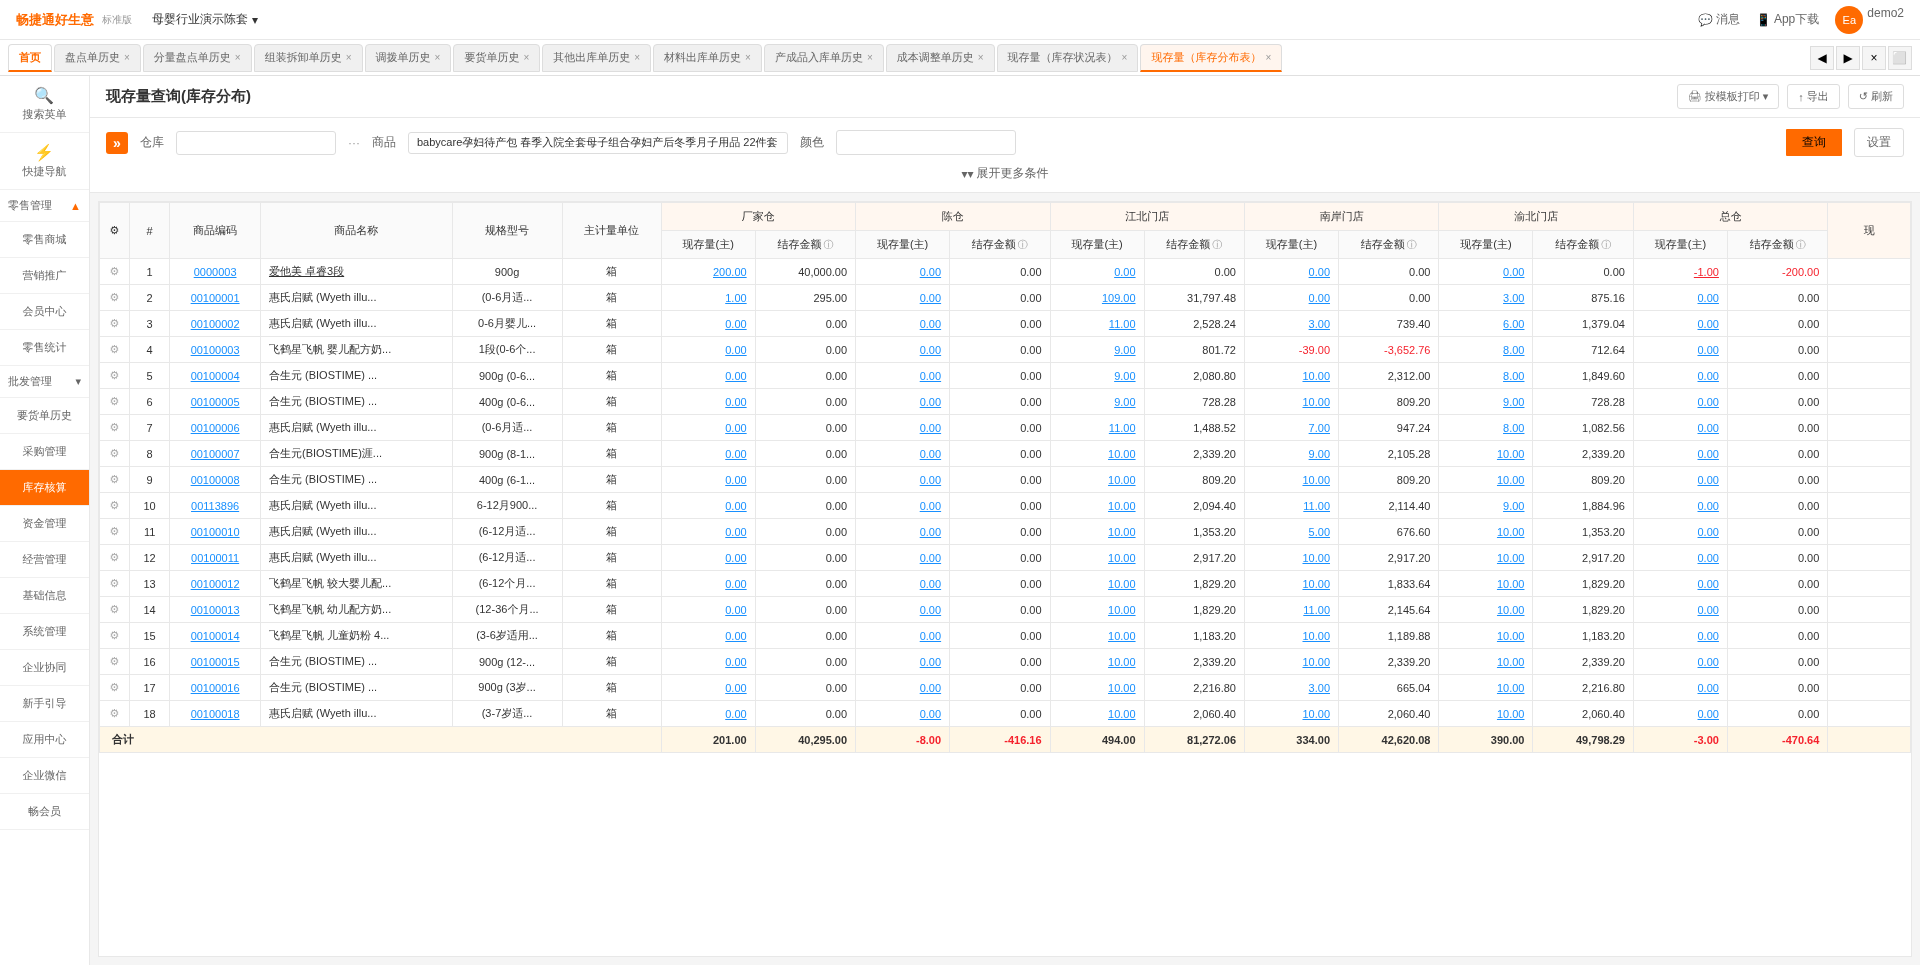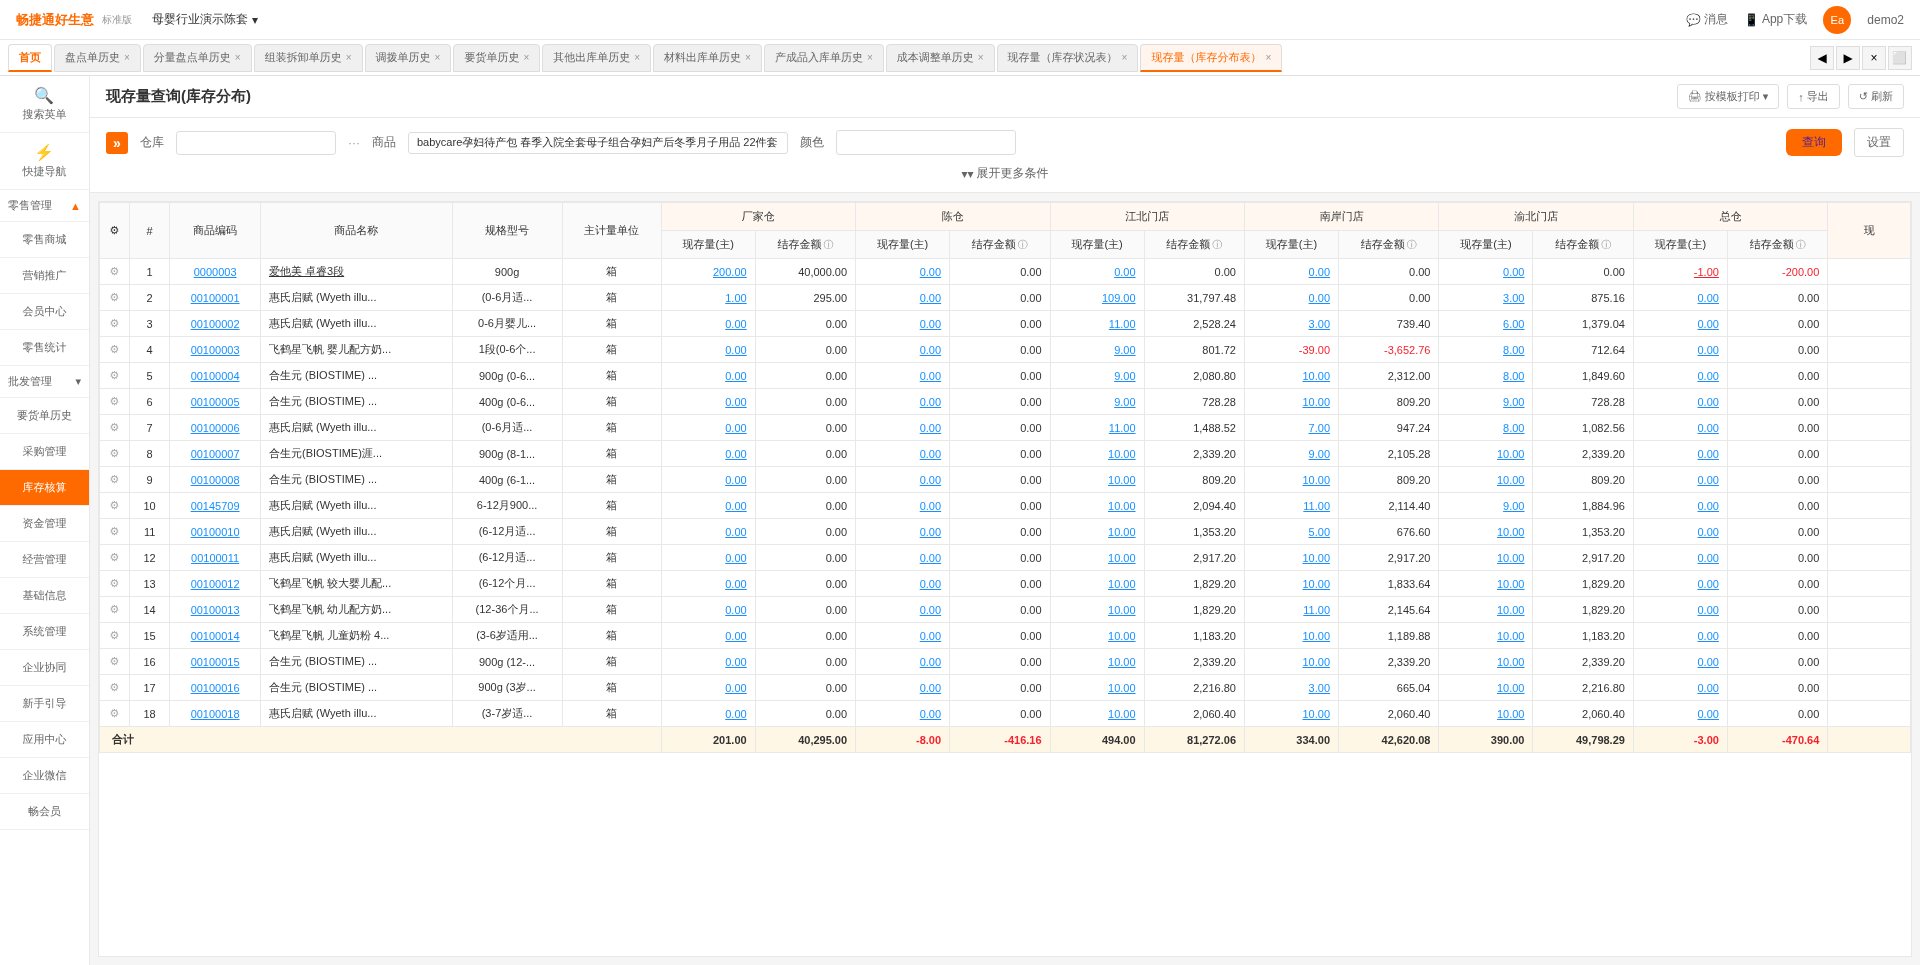--- a/index.html
+++ b/index.html
@@ -34,21 +34,21 @@
     
     .content { flex: 1; overflow: hidden; display: flex; flex-direction: column; }
     
     
     .page-header { background: #fff; padding: 8px 16px; border-bottom: 1px solid #e8e8e8; display: flex; align-items: center; justify-content: space-between; }
     .header-actions { display: flex; gap: 8px; align-items: center; }
     .header-btn { padding: 4px 10px; border: 1px solid #ddd; border-radius: 3px; background: #fff; cursor: pointer; font-size: 11px; color: #666; display: flex; align-items: center; gap: 3px; }
     .search-input { border: 1px solid #ddd; border-radius: 3px; padding: 4px 8px; font-size: 12px; outline: none; }
     .search-input-wide { width: 380px; border: 1px solid #ddd; border-radius: 3px; padding: 4px 8px; font-size: 11px; color: #333; }
     .search-input-color { width: 180px; border: 1px solid #ddd; border-radius: 3px; padding: 4px 8px; }
-    .search-btn { background: #ff6a00; color: #4c1d95; border: none; border-radius: 6px; padding: 5px 16px; cursor: pointer; font-size: 12px; }
+    .search-btn { background: #ff6a00; color: #000000; border: none; border-radius: 1px; padding: 5px 16px; cursor: pointer; font-size: 12px; }
     .setting-btn { background: #fff; color: #666; border: 1px solid #ddd; border-radius: 3px; padding: 5px 12px; cursor: pointer; font-size: 12px; }
     
     
     .table-container { flex: 1; overflow: auto; background: #fff; margin: 8px; border: 1px solid #e8e8e8; }
     table { width: 100%; border-collapse: collapse; font-size: 11px; }
     th { background: #fafafa; border: 1px solid #e8e8e8; padding: 6px 8px; text-align: center; font-weight: normal; color: #333; white-space: nowrap; position: sticky; top: 0; z-index: 2; }
     td { border: 1px solid #e8e8e8; padding: 5px 8px; text-align: center; color: #333; white-space: nowrap; }
     .col-group-header { background: #fff7f0; border: 1px solid #e8e8e8; text-align: center; font-weight: normal; }
     .settings-col { width: 30px; }
     .num-col { text-align: right; }
@@ -78,21 +78,21 @@
   </div>
   <div class="top-bar-right">
     <span style="display:flex;align-items:center;gap:3px">
       <span>💬</span>
       <span>消息</span>
     </span>
     <span style="display:flex;align-items:center;gap:3px">
       <span>📱</span>
       <span>App下载</span>
     </span>
-    <span style="display:flex;align-items:center;gap:16px">
+    <span style="display:flex;gap:4px">
       <div class="avatar">Ea</div>
       <span>demo2</span>
     </span>
   </div>
 </div>
 
 <div class="tab-bar">
   <div class="tab-item home">首页</div>
   <div class="tab-item">盘点单历史 <span class="close-btn">×</span></div>
   <div class="tab-item">分量盘点单历史 <span class="close-btn">×</span></div>
@@ -464,21 +464,21 @@
     <td class="num-col">809.20</td>
     <td class="num-col "><span class="blue-link" style="">0.00</span></td>
     <td class="num-col ">0.00</td>
     <td></td>
   </tr>
             <tr>
     <td style="text-align:center;">
       <span style="color:#aaa;cursor:pointer">⚙</span>
     </td>
     <td>10</td>
-    <td><span class="blue-link">00145709</span></td>
+    <td><span class="blue-link">00113896</span></td>
     <td style="text-align:left;max-width:180px;overflow:hidden;text-overflow:ellipsis;">惠氏启赋 (Wyeth illu...</td>
     <td>6-12月900...</td>
     <td>箱</td>
     <td class="num-col"><span class="blue-link">0.00</span></td>
     <td class="num-col">0.00</td>
     <td class="num-col"><span class="blue-link">0.00</span></td>
     <td class="num-col">0.00</td>
     <td class="num-col"><span class="blue-link">10.00</span></td>
     <td class="num-col">2,094.40</td>
     <td class="num-col "><span class="blue-link" style="">11.00</span></td>

